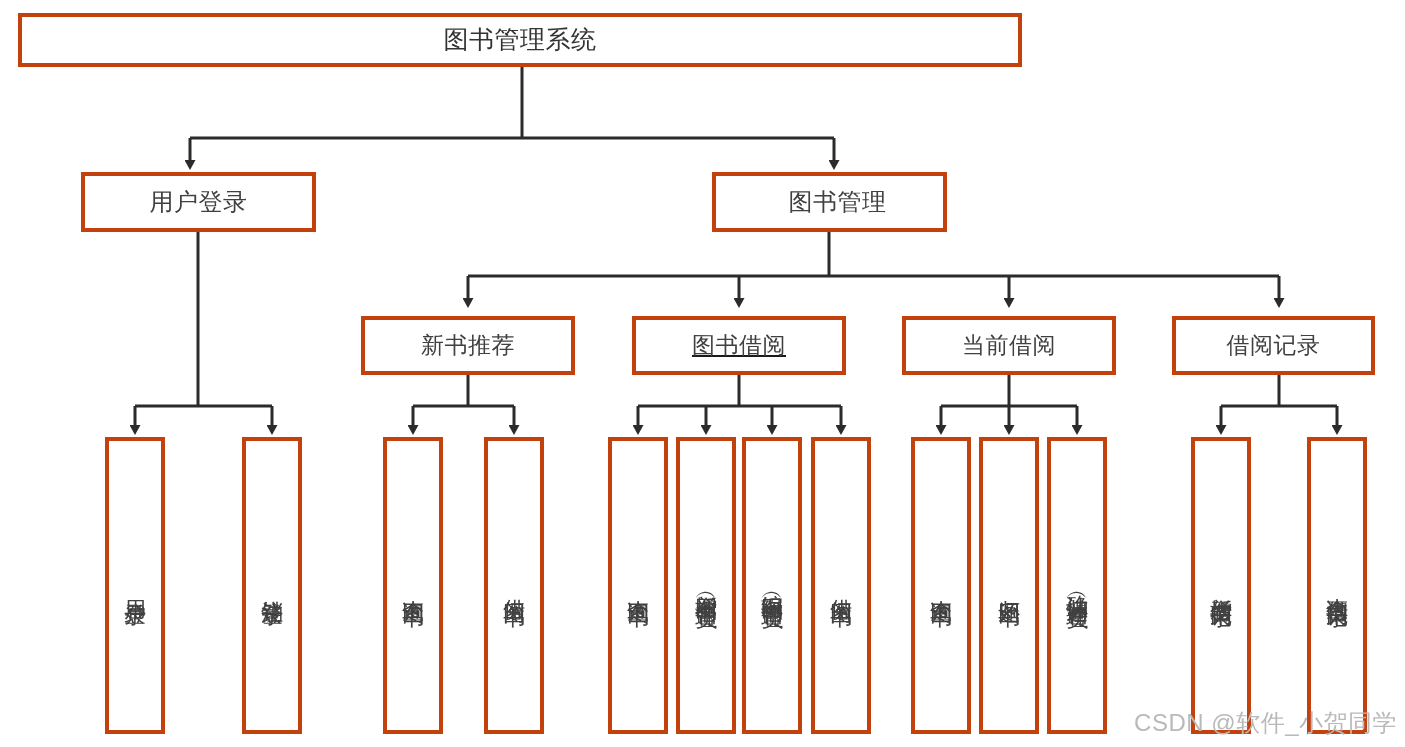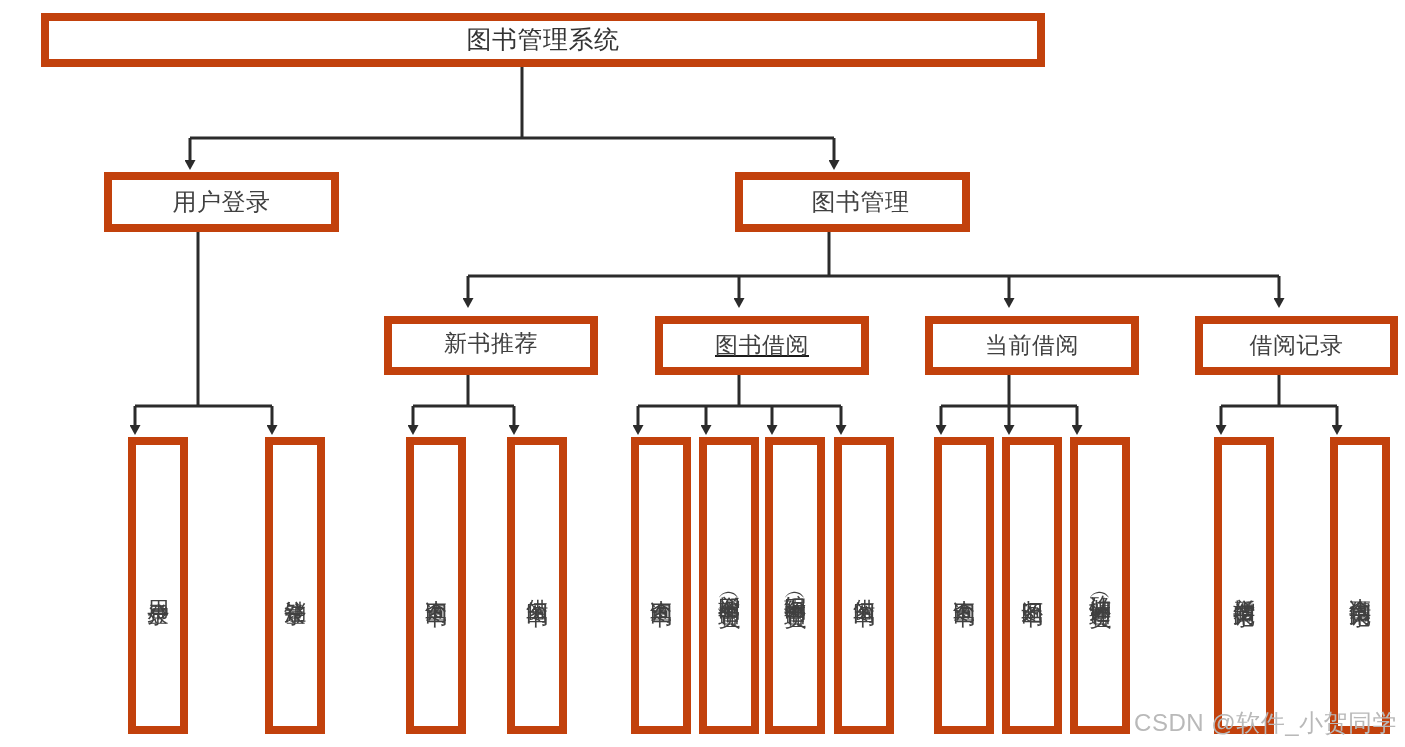--- a/index.html
+++ b/index.html
@@ -23,27 +23,26 @@
     left: 0;
     top: 0;
     width: 1405px;
     height: 747px;
     pointer-events: none;
   }
   .node {
     position: absolute;
     box-sizing: border-box;
     background: #ffffff;
-    border: 8px solid #c2410c;
+    border: 4px solid #c2410c;
     display: flex;
     align-items: center;
     justify-content: center;
     text-align: center;
     line-height: 1.18;
-    margin-left: 23px;
   }
   .node .label {
     display: block;
     color: #404040;
     letter-spacing: 0.5px;
   }
   .node.root { font-size: 25px; }
   .node.root .label { color: #333333; }
   .node.level1 { font-size: 24px; }
   .node.level2 { font-size: 23px; }
@@ -131,21 +130,21 @@
     <span class="label">图书管理系统</span>
   </div>
 
   <div class="node level1" style="left:81px; top:172px; width:235px; height:60px;">
     <span class="label">用户登录</span>
   </div>
   <div class="node level1" style="left:712px; top:172px; width:235px; height:60px;padding-left:16px;">
     <span class="label">图书管理</span>
   </div>
 
-  <div class="node level2" style="left:361px; top:316px; width:214px; height:59px;font-family:Liberation Mono, monospace;">
+  <div class="node level2" style="left:361px; top:316px; width:214px; height:59px;">
     <span class="label">新书推荐</span>
   </div>
   <div class="node level2" style="left:632px; top:316px; width:214px; height:59px;text-decoration:underline;">
     <span class="label">图书借阅</span>
   </div>
   <div class="node level2" style="left:902px; top:316px; width:214px; height:59px;">
     <span class="label">当前借阅</span>
   </div>
   <div class="node level2" style="left:1172px; top:316px; width:203px; height:59px;">
     <span class="label">借阅记录</span>

